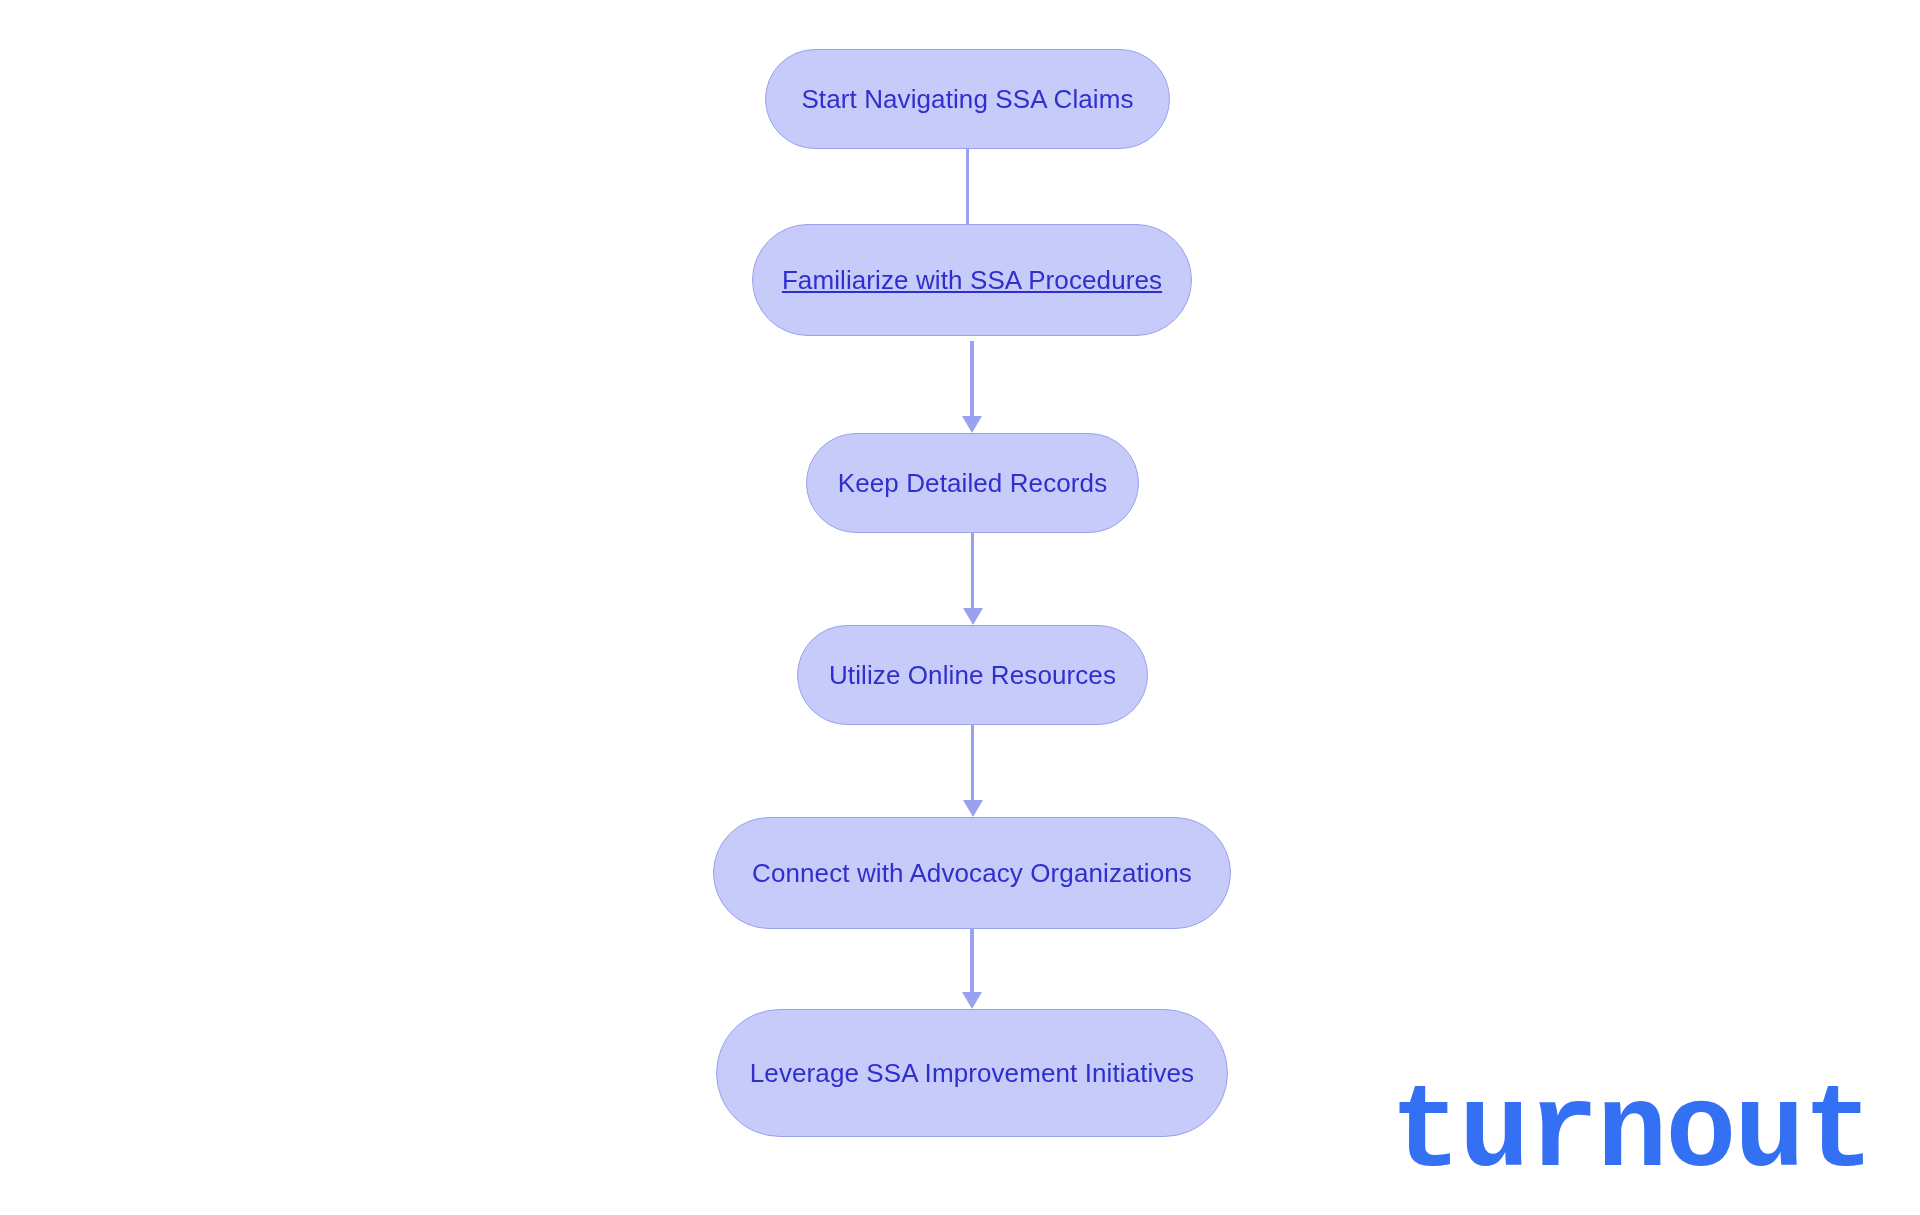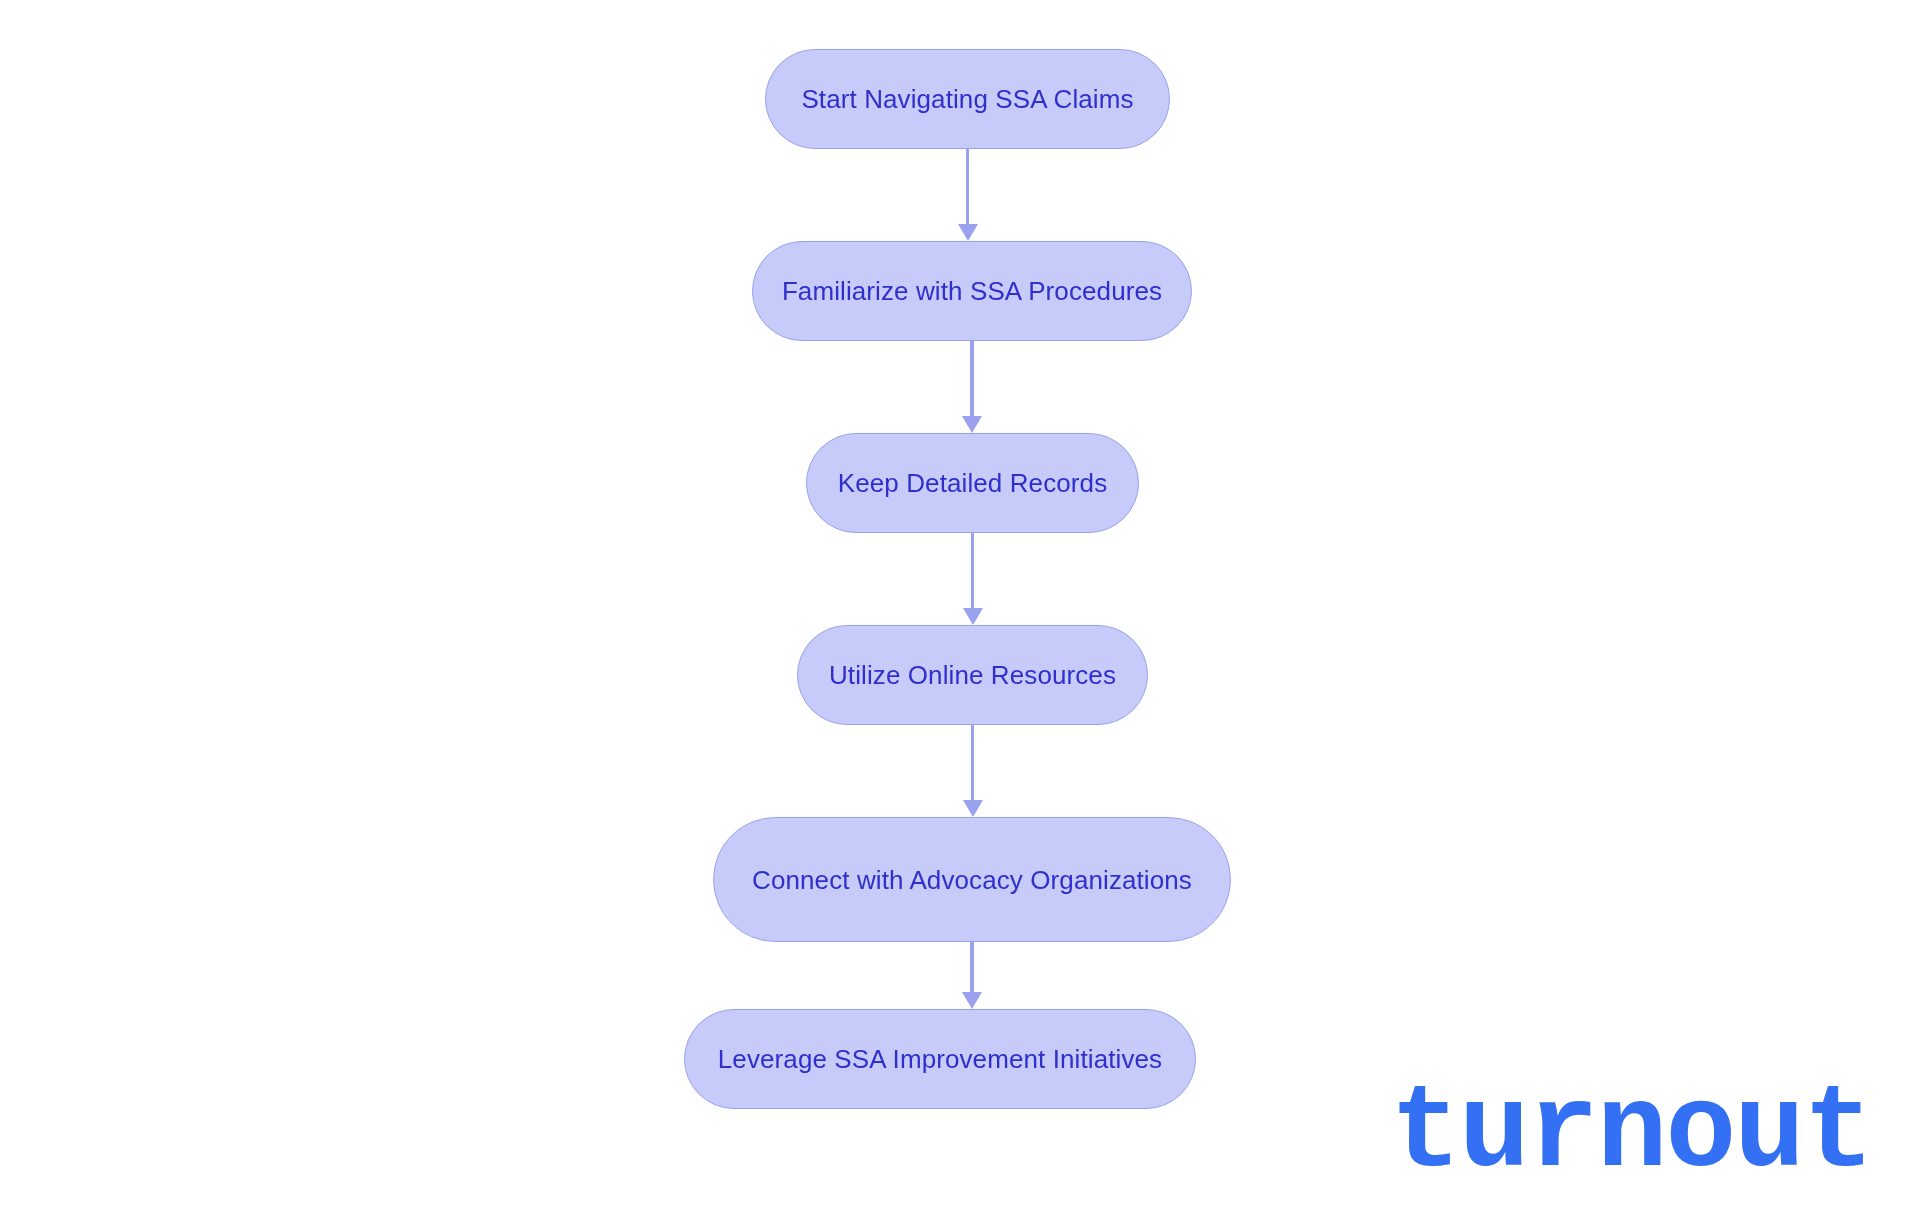--- a/index.html
+++ b/index.html
@@ -96,30 +96,30 @@
       <div class="edge-line" style="height: 75px;"></div>
       <div class="edge-head" style="top: 75px;"></div>
     </div>
     <div class="flow-edge" style="left: 972px; top: 875px;">
       <div class="edge-line" style="height: 75px;"></div>
       <div class="edge-head" style="top: 75px;"></div>
     </div>
     <div class="flow-node" style="left: 765px; top: 7px; width: 405px; height: 100px;">
       <span>Start Navigating SSA Claims</span>
     </div>
-    <div class="flow-node" style="left: 752px; top: 199px; width: 440px; height: 100px;">
+    <div class="flow-node" style="left: 752px; top: 182px; width: 440px; height: 112px; text-decoration: underline;">
       <span>Familiarize with SSA Procedures</span>
     </div>
     <div class="flow-node" style="left: 797px; top: 583px; width: 351px; height: 100px;">
       <span>Utilize Online Resources</span>
     </div>
     <div class="flow-node" style="left: 806px; top: 391px; width: 333px; height: 100px;">
       <span>Keep Detailed Records</span>
     </div>
-    <div class="flow-node" style="left: 713px; top: 775px; width: 518px; height: 125px;">
+    <div class="flow-node" style="left: 713px; top: 775px; width: 518px; height: 112px;">
       <span>Connect with Advocacy Organizations</span>
     </div>
-    <div class="flow-node" style="left: 684px; top: 967px; width: 512px; height: 100px;">
+    <div class="flow-node" style="left: 716px; top: 967px; width: 512px; height: 128px;">
       <span>Leverage SSA Improvement Initiatives</span>
     </div>
   </div>
 
 <div id="brand-logo">turnout</div>
 
 </body></html>

